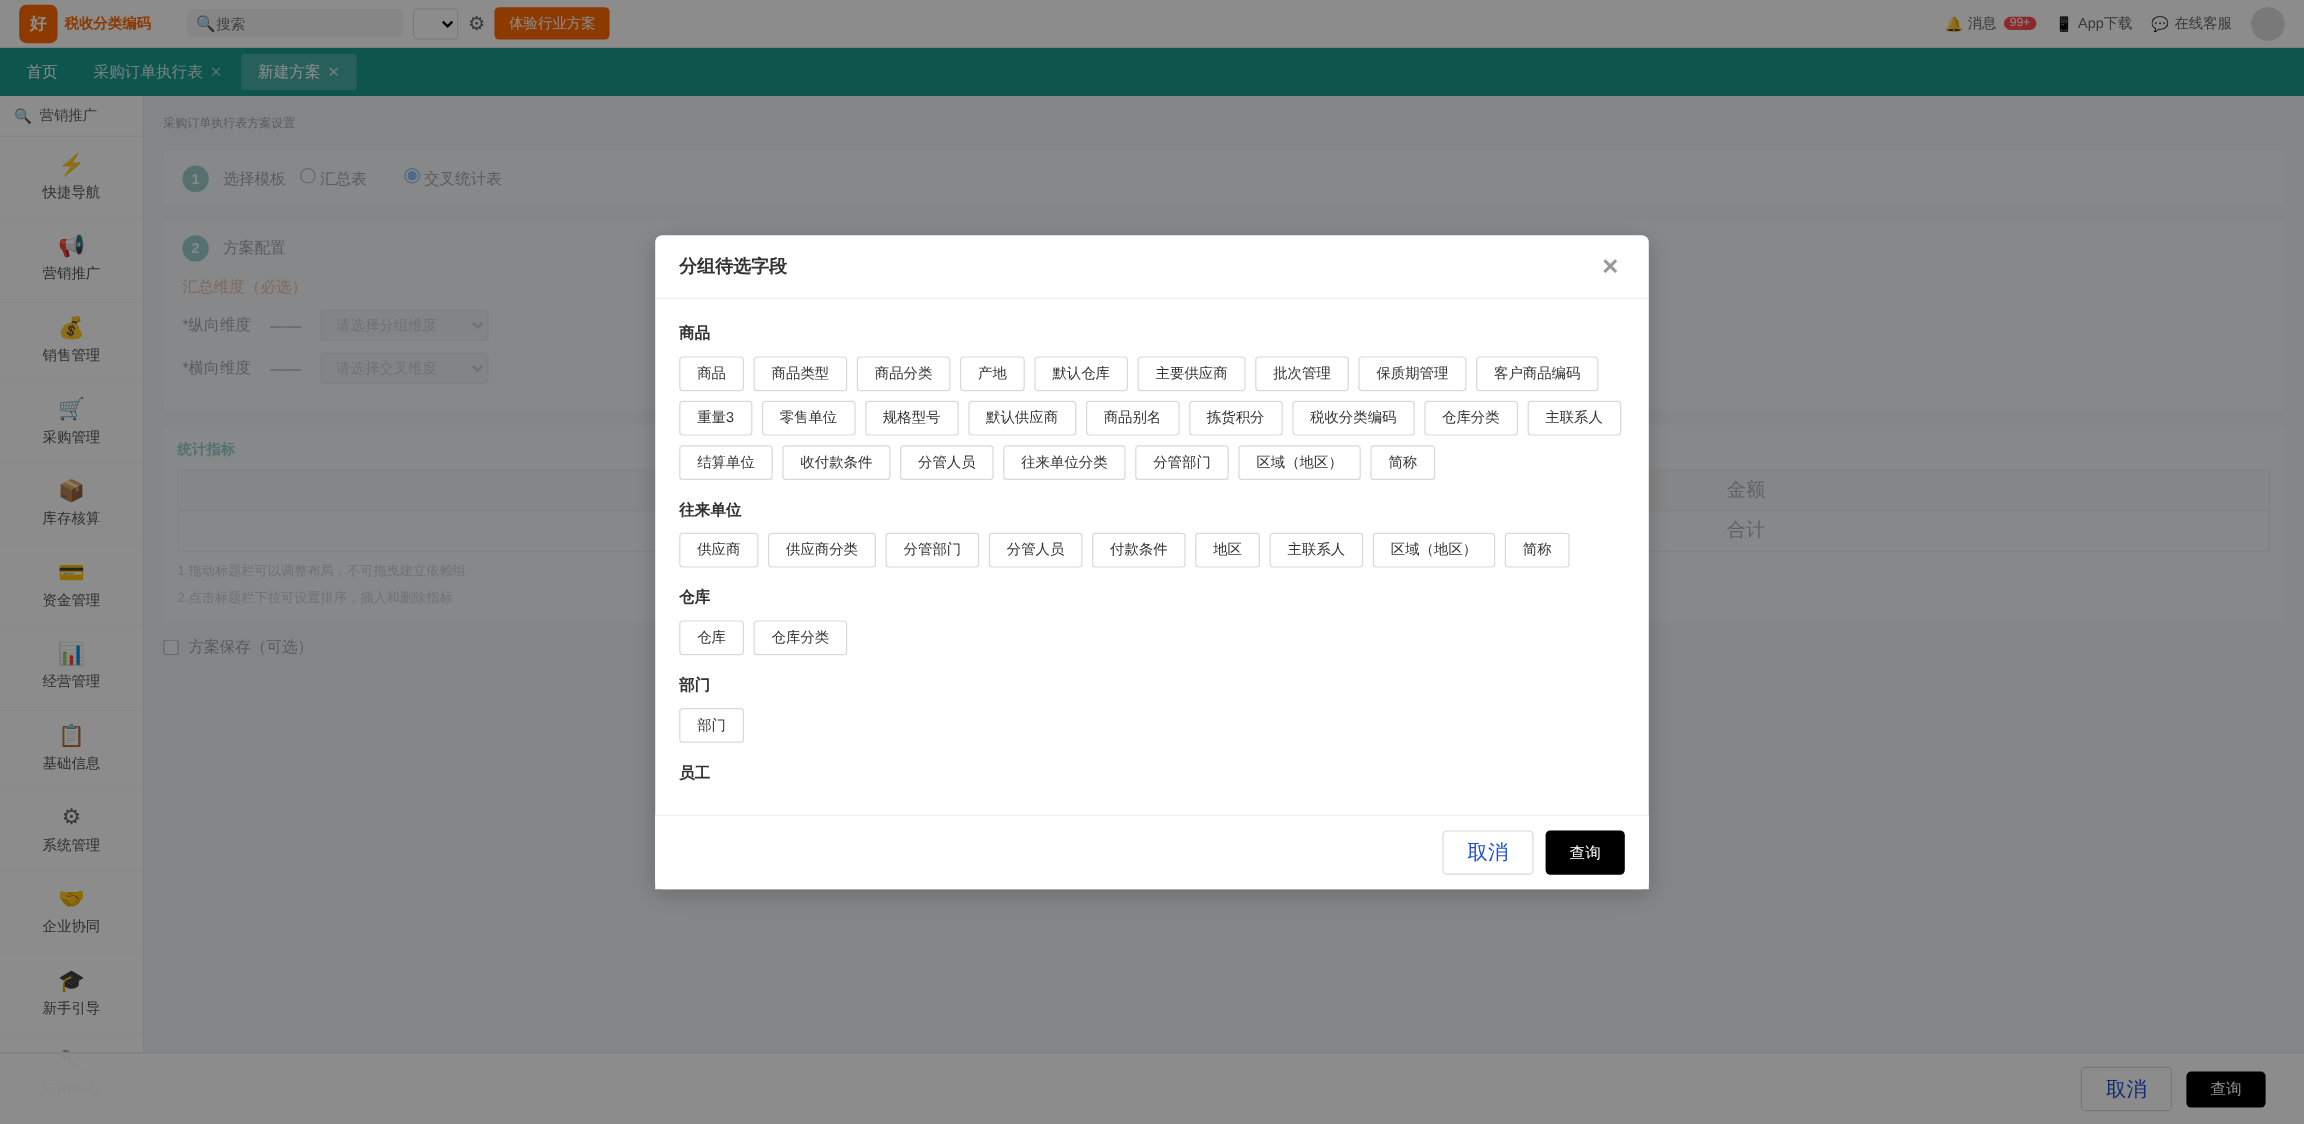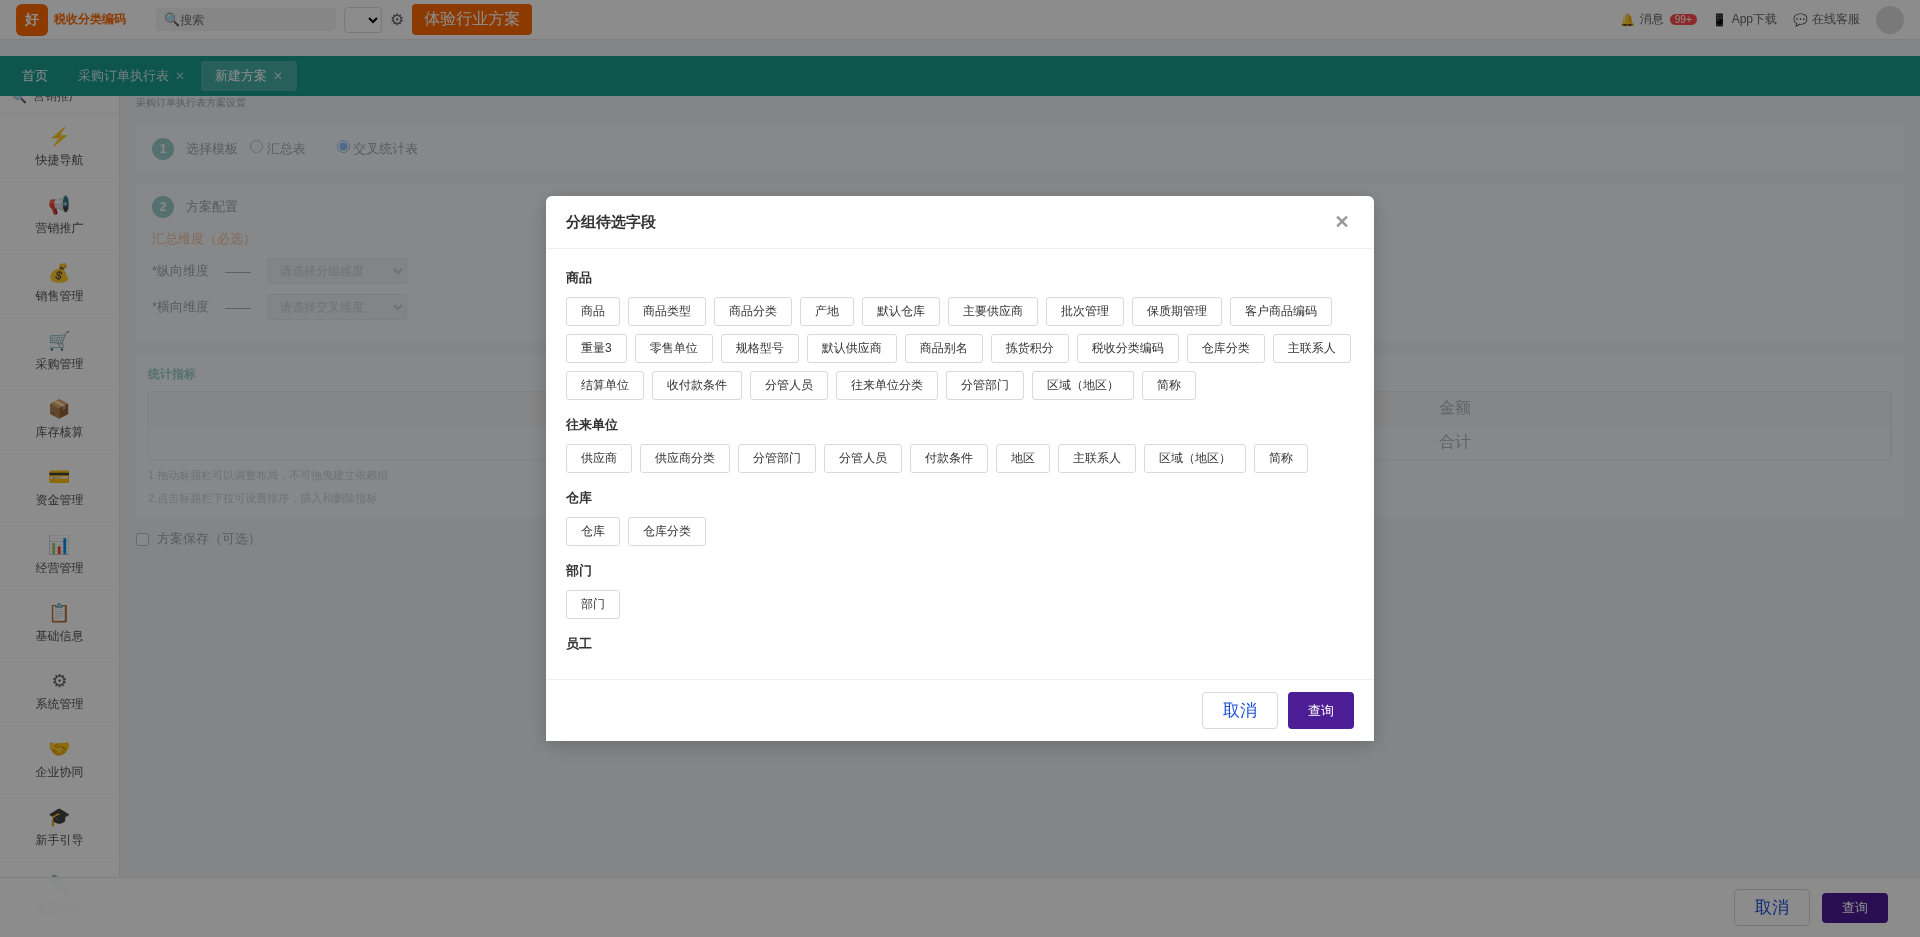--- a/index.html
+++ b/index.html
@@ -38,21 +38,21 @@
     }
     .header-search input {
       border: none; background: transparent; outline: none; font-size: 12px; width: 120px;
     }
     .header-dropdown {
       background: #fff; border: 1px solid #ddd; border-radius: 4px;
       padding: 4px 8px; margin-left: 8px; cursor: pointer; font-size: 12px;
     }
     .header-btn-experience {
       background: #ff6a00; color: white; border: none;
-      border-radius: 4px; padding: 5px 12px; cursor: pointer; font-size: 16px;
+      border-radius: 4px; padding: 5px 12px; cursor: pointer; font-size: 12px;
       margin-left: 8px;
     }
     .header-gear { margin-left: 8px; color: #666; cursor: pointer; font-size: 16px; }
     .header-right {
       margin-left: auto; display: flex; align-items: center; gap: 16px;
     }
     .header-right-item { display: flex; align-items: center; gap: 4px; font-size: 12px; color: #666; cursor: pointer; }
     .badge {
       background: #ff4d4f; color: white; border-radius: 10px;
       padding: 0 5px; font-size: 10px; margin-left: 2px;
@@ -60,21 +60,21 @@
     .avatar { width: 28px; height: 28px; background: #ddd; border-radius: 50%; }
 
     
     .tab-bar {
       height: 40px;
       background: #1a9b8f;
       display: flex;
       align-items: center;
       padding: 0 8px;
       position: fixed;
-      top: 56px; left: 0; right: 0;
+      top: 40px; left: 0; right: 0;
       z-index: 99;
     }
     .tab-item {
       display: flex; align-items: center;
       padding: 6px 14px;
       color: rgba(255,255,255,0.8);
       cursor: pointer;
       font-size: 13px;
       border-radius: 3px;
       margin-right: 2px;
@@ -187,21 +187,21 @@
       white-space: nowrap;
     }
 
     
     .btn-cancel {
       border: 1px solid #d9d9d9; background: #fff;
       border-radius: 4px; padding: 6px 20px;
       cursor: pointer; font-size: 17px; color: #1d4ed8;
     }
     .btn-confirm {
-      border: none; background: #4c1d95;
+      border: none; background: #000000;
       border-radius: 4px; padding: 6px 20px;
       cursor: pointer; font-size: 13px; color: white;
     }
 
     
     .bg-page { opacity: 0.4; pointer-events: none; }
     .step-bar {
       display: flex; align-items: center; gap: 12px;
       background: #fff; border-radius: 4px;
       padding: 12px 16px; margin-bottom: 12px;

